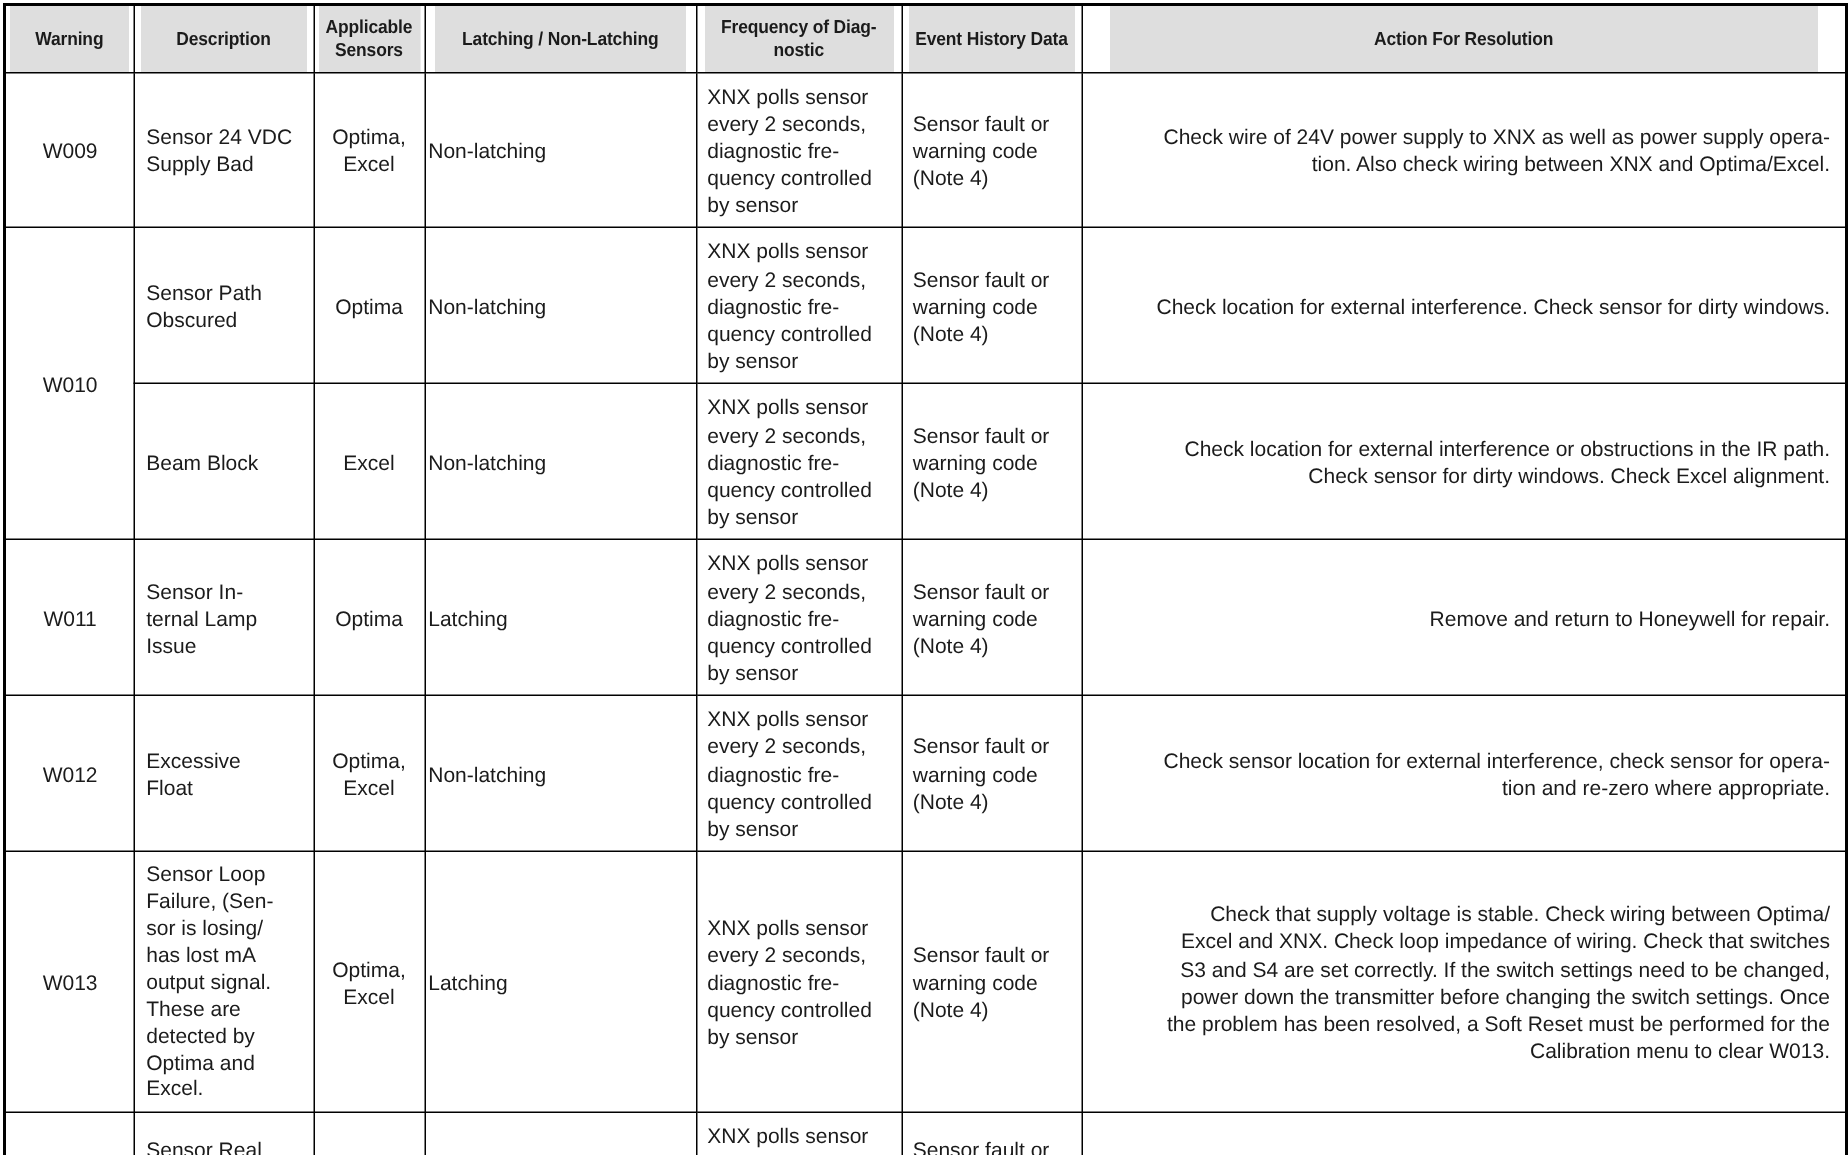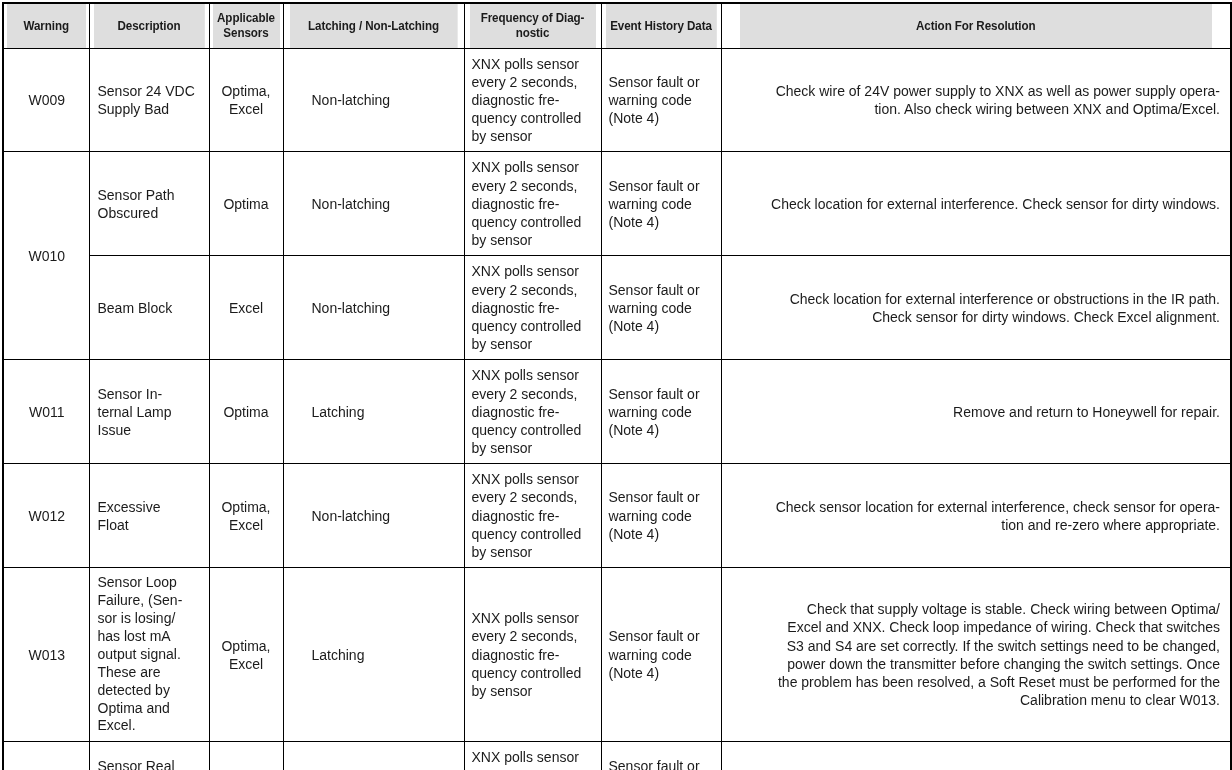--- a/index.html
+++ b/index.html
@@ -55,21 +55,21 @@
     background: #ffffff;
     font-size: 14px;
     line-height: 1.30;
     padding: 6px 8px;
     color: #1b1b1b;
   }
 
   td.c-warning      { text-align: center;  padding-left: 9px; }
   td.c-description  { text-align: left;  padding-left: 8px; margin-left: 44px; }
   td.c-sensors      { text-align: center;  padding-left: 8px; }
-  td.c-latching     { text-align: left;  padding-left: 28px; }
+  td.c-latching     { text-align: left;  padding-left: 2px; }
   td.c-frequency    { text-align: left;  padding-left: 7px; }
   td.c-event        { text-align: left;  padding-left: 7px; }
   td.c-action       { text-align: right;  padding-left: 10px; padding-right: 10px; margin-left: 20px; }
 
   
   col.w-warning     { width: 86px;  }
   col.w-description { width: 120px; }
   col.w-sensors     { width: 74px;  }
   col.w-latching    { width: 181px; }
   col.w-frequency   { width: 137px; }

